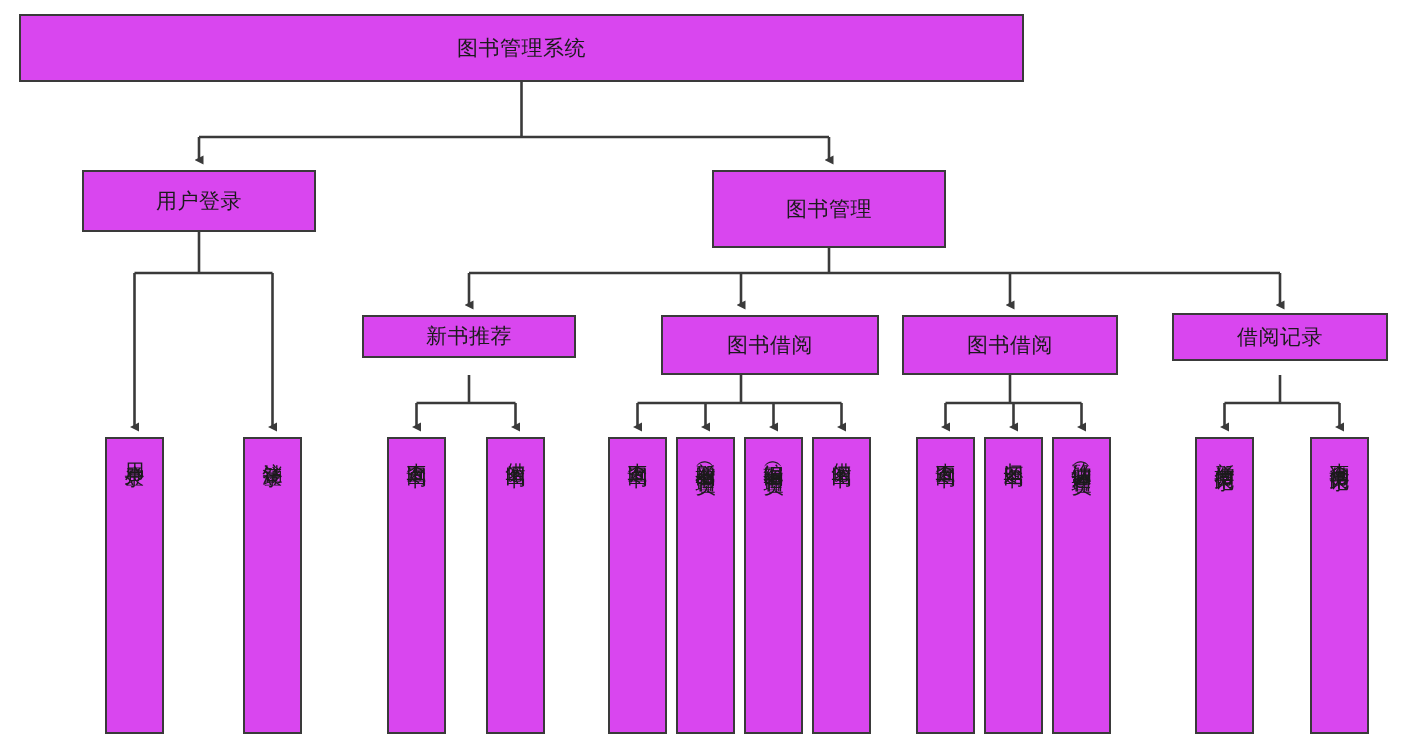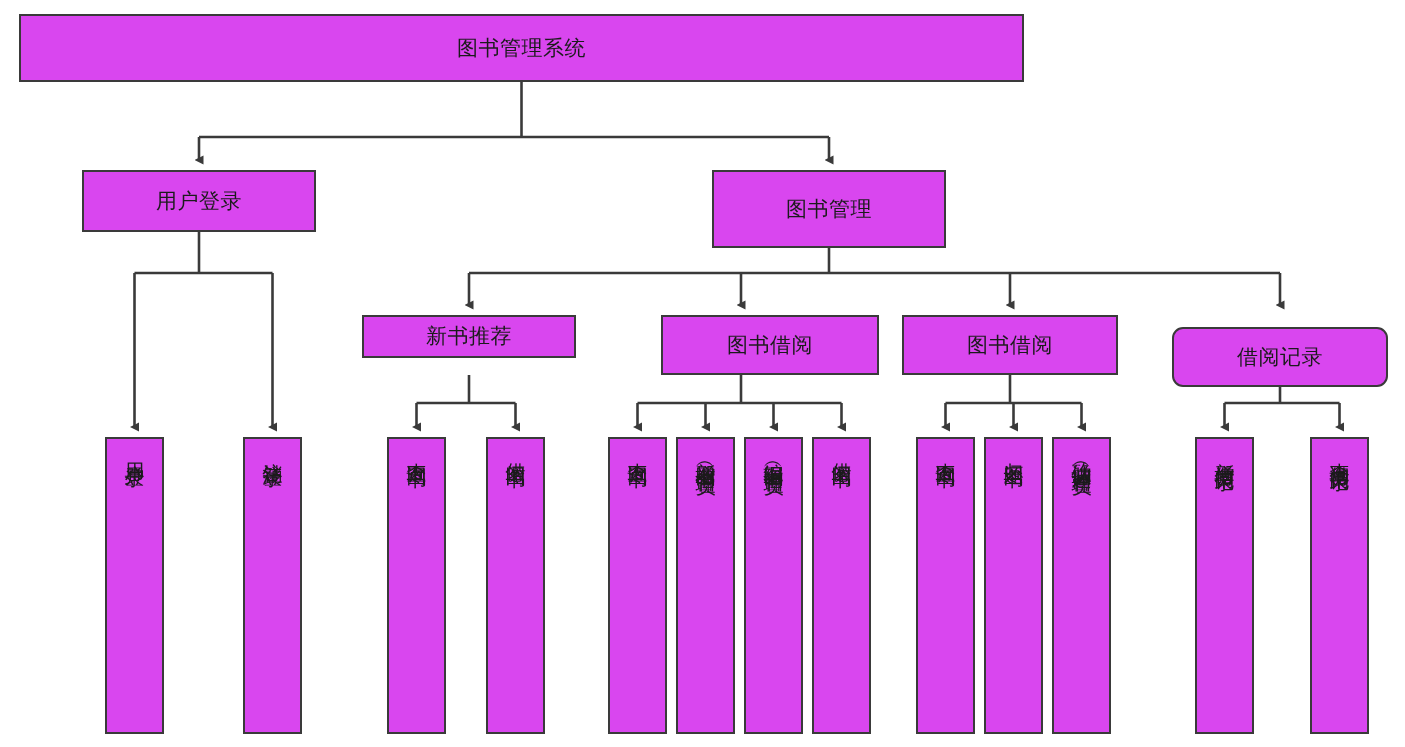--- a/index.html
+++ b/index.html
@@ -131,21 +131,21 @@
       </div>
       <div class="node-box node-horizontal" style="left: 362px; top: 315px; width: 214px; height: 43px;">
         <span class="node-label">新书推荐</span>
       </div>
       <div class="node-box node-horizontal" style="left: 661px; top: 315px; width: 218px; height: 60px;">
         <span class="node-label">图书借阅</span>
       </div>
       <div class="node-box node-horizontal" style="left: 902px; top: 315px; width: 216px; height: 60px;">
         <span class="node-label">图书借阅</span>
       </div>
-      <div class="node-box node-horizontal" style="left: 1172px; top: 327px; width: 216px; height: 60px; border-radius: 11px;">
+      <div class="node-box node-horizontal" style="left: 1172px; top: 313px; width: 216px; height: 48px;">
         <span class="node-label">借阅记录</span>
       </div>
       <div class="node-box node-vertical" style="left: 105px; top: 437px; width: 59px; height: 297px;">
         <span class="node-label">用户登录</span>
       </div>
       <div class="node-box node-vertical" style="left: 243px; top: 437px; width: 59px; height: 297px;">
         <span class="node-label">注销登录</span>
       </div>
       <div class="node-box node-vertical" style="left: 387px; top: 437px; width: 59px; height: 297px;">
         <span class="node-label">查询图书</span>

